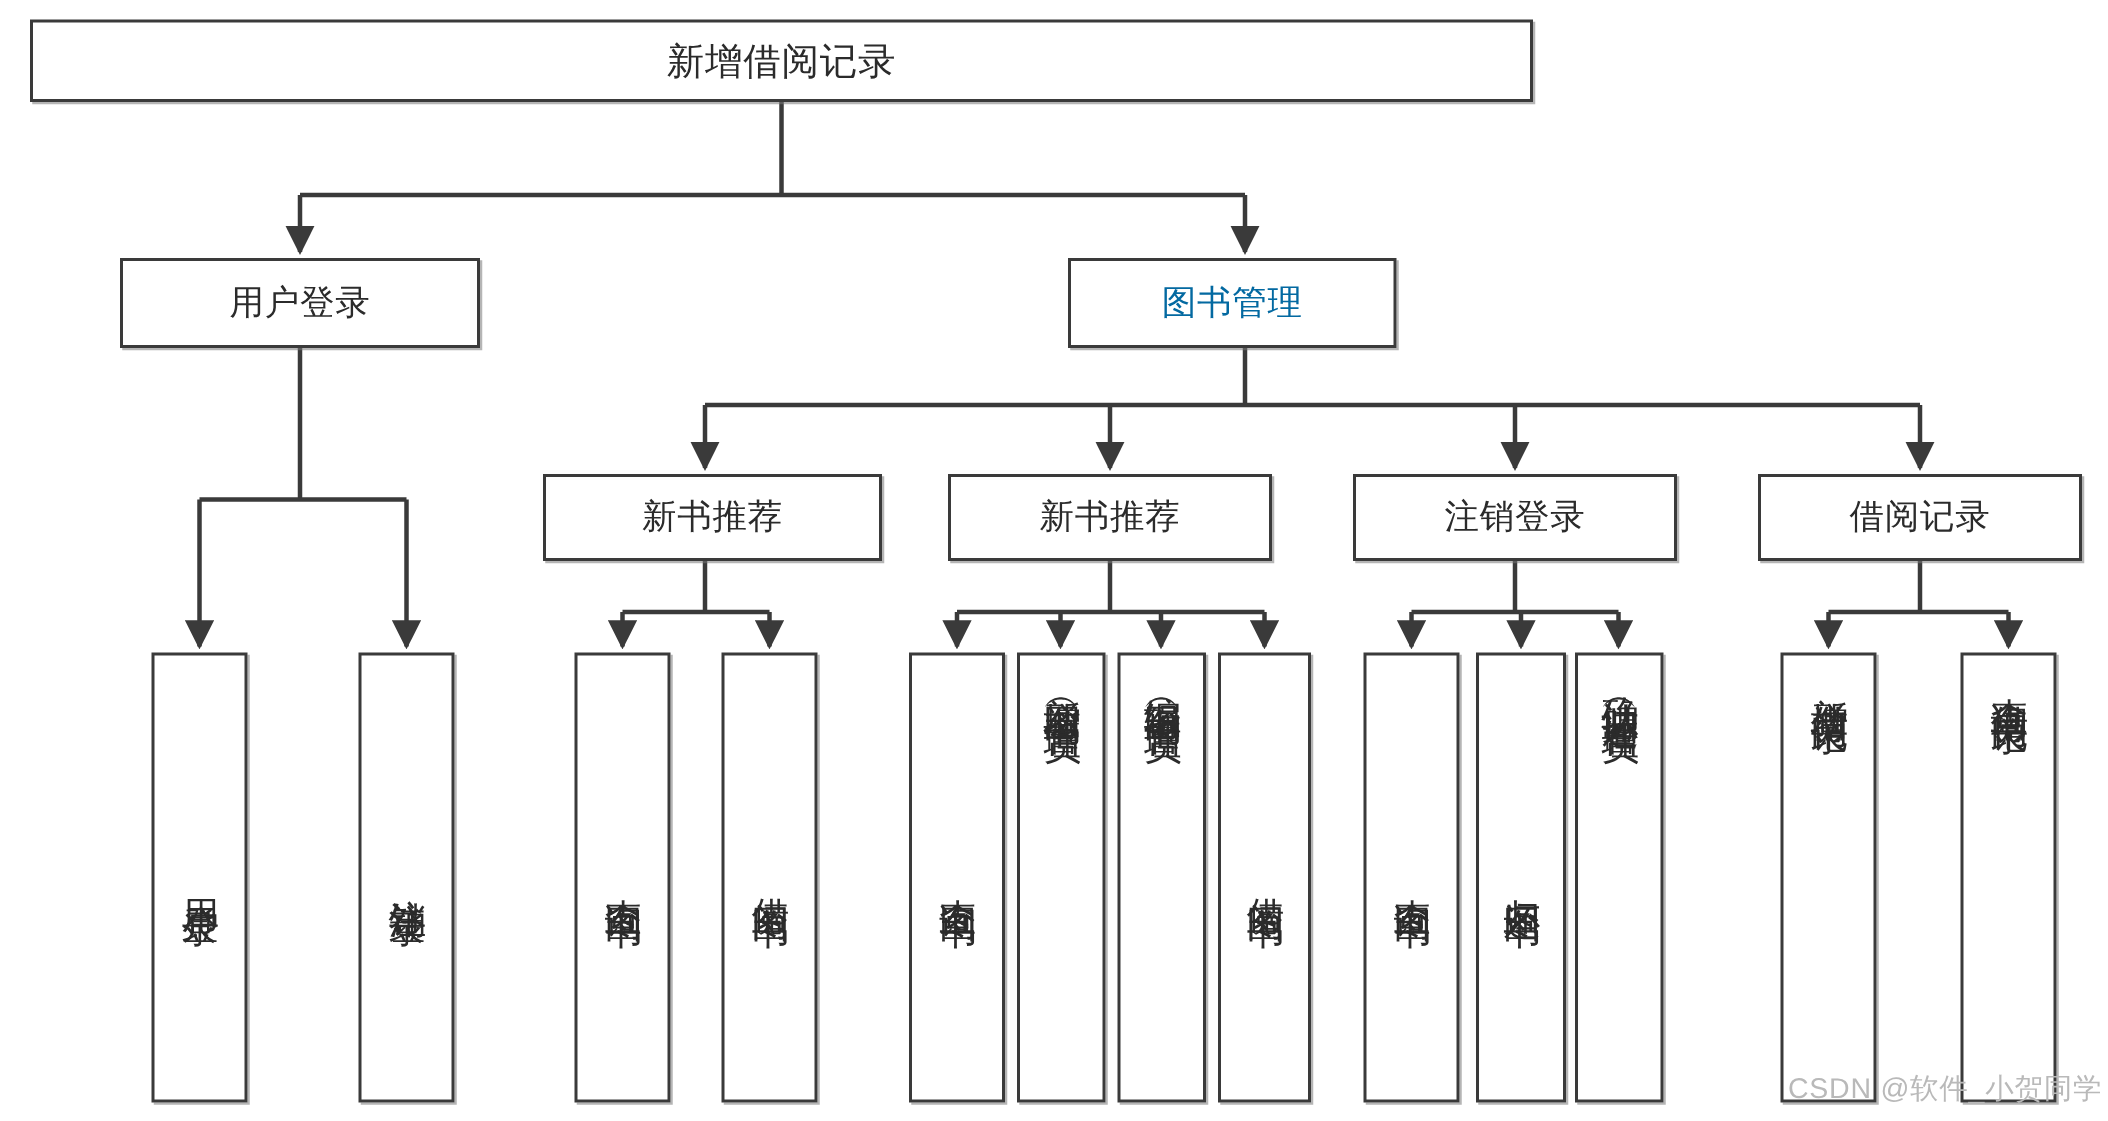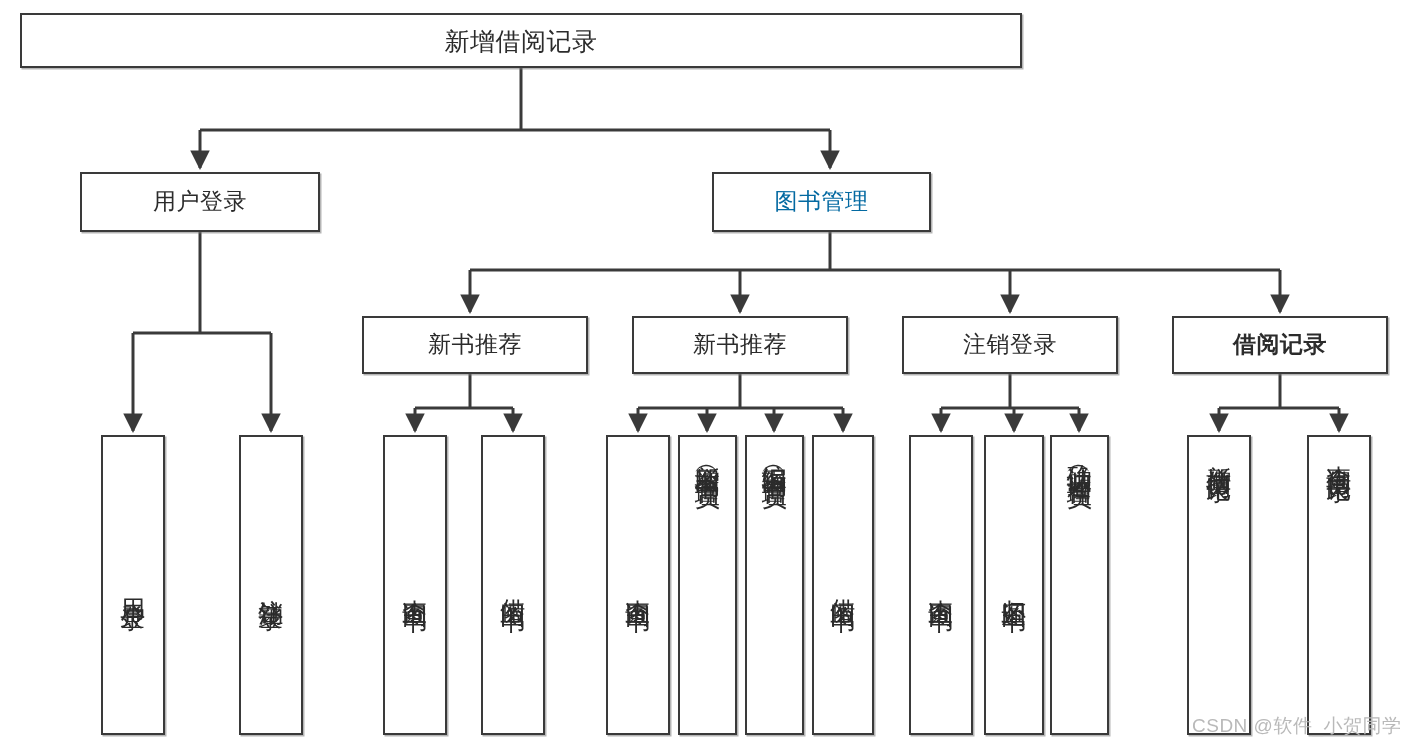--- a/index.html
+++ b/index.html
@@ -133,21 +133,21 @@
 
   <div class="node lvl3" id="n-l3-0" style="left: 362px; top: 316px; width: 226px; height: 58px; border-color: rgb(58, 58, 58); background: rgb(255, 255, 255); color: rgb(43, 43, 43);">
     <span class="node-label">新书推荐</span>
   </div>
   <div class="node lvl3" id="n-l3-1" style="left: 632px; top: 316px; width: 216px; height: 58px; border-color: rgb(58, 58, 58); background: rgb(255, 255, 255); color: rgb(43, 43, 43);">
     <span class="node-label">新书推荐</span>
   </div>
   <div class="node lvl3" id="n-l3-2" style="left: 902px; top: 316px; width: 216px; height: 58px; border-color: rgb(58, 58, 58); background: rgb(255, 255, 255); color: rgb(43, 43, 43);">
     <span class="node-label">注销登录</span>
   </div>
-  <div class="node lvl3" id="n-l3-3" style="left: 1172px; top: 316px; width: 216px; height: 58px; border-color: rgb(58, 58, 58); background: rgb(255, 255, 255); color: rgb(43, 43, 43); font-weight: bold;">
+  <div class="node lvl3" id="n-l3-3" style="left: 1172px; top: 316px; width: 216px; height: 58px; border-color: rgb(58, 58, 58); background: rgb(255, 255, 255); color: rgb(43, 43, 43);">
     <span class="node-label">借阅记录</span>
   </div>
 
   <div class="node leaf center-v" id="n-l4-0" style="left: 101px; top: 435px; width: 64px; height: 300px; border-color: rgb(58, 58, 58); background: rgb(255, 255, 255); color: rgb(43, 43, 43);">
     <span class="node-label">用户登录</span>
   </div>
   <div class="node leaf center-v" id="n-l4-1" style="left: 239px; top: 435px; width: 64px; height: 300px; border-color: rgb(58, 58, 58); background: rgb(255, 255, 255); color: rgb(43, 43, 43);">
     <span class="node-label">注销登录</span>
   </div>
   <div class="node leaf center-v" id="n-l4-2" style="left: 383px; top: 435px; width: 64px; height: 300px; border-color: rgb(58, 58, 58); background: rgb(255, 255, 255); color: rgb(43, 43, 43);">

